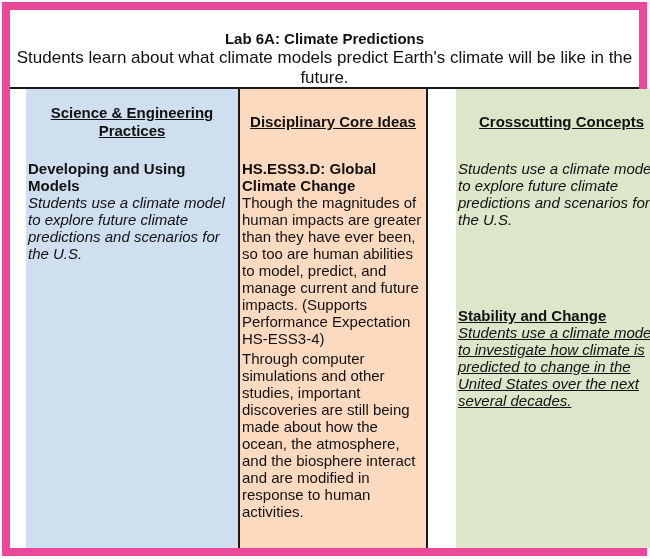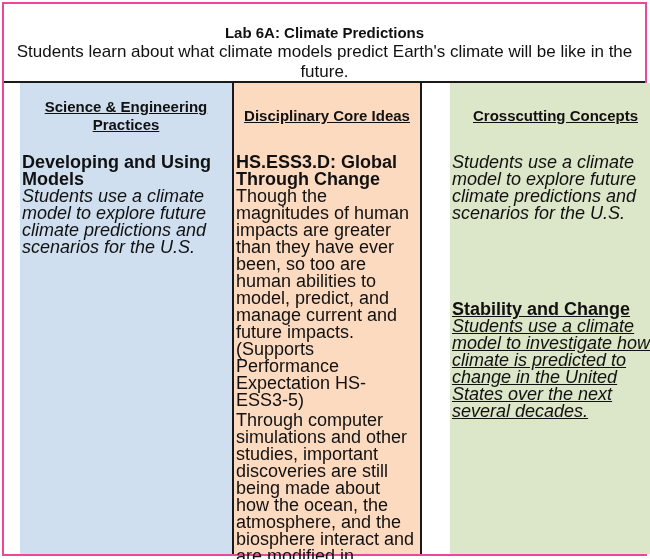--- a/index.html
+++ b/index.html
@@ -1,29 +1,29 @@
 <!DOCTYPE html>
 <html><head>
   <meta charset="utf-8">
   <style>
     html, body { margin: 0; padding: 0; background: #ffffff; }
     body { width: 650px; height: 559px; overflow: hidden; font-family: "Liberation Sans", sans-serif; color: #111; }
-    .doc { position: absolute; left: 2px; top: 2px; width: 645px; height: 554px; border: 2px solid #ec4899; box-sizing: border-box; }
+    .doc { position: absolute; left: 2px; top: 2px; width: 645px; height: 554px; border: 8px solid #ec4899; box-sizing: border-box; }
     .header { position: absolute; left: 0; top: 0; width: 100%; height: 79px; border-bottom: 2px solid #1a1a1a; box-sizing: border-box; text-align: center; background: #fff; }
     .header-title { position: absolute; top: 20px; width: 100%; font-weight: bold; font-size: 15px; }
     .header-sub { position: absolute; top: 38px; width: 100%; font-size: 17px; }
     .cols { position: absolute; top: 79px; left: 16px; width: 100%; bottom: 0; }
     .col { position: absolute; top: 0; bottom: 0; box-sizing: border-box; }
     .col1 { left: 0; width: 214px; background: #cfdff0; border-right: 2px solid #1a1a1a; }
     .col2 { left: 214px; width: 188px; background: #fcdac0; border-right: 2px solid #1a1a1a; }
     .col3 { left: 430px; width: 211px; background: #dce6c8; }
     .col-head { text-align: center; font-weight: bold; font-size: 15px; text-decoration: underline; margin-top: 15px; line-height: 18px; padding: 0 4px; }
     .col1 .col-head { margin-top: 15px; }
     .col2 .col-head, .col3 .col-head { margin-top: 24px; }
-    .block { padding-left: 2px; padding-right: 2px; font-size: 18px; line-height: 17px; }
+    .block { padding-left: 2px; padding-right: 2px; font-size: 15px; line-height: 17px; }
     .b-title { font-weight: bold; }
     .b-italic { font-style: italic; }
     .col1 .block { margin-top: 20px; }
     .col2 .block.first { margin-top: 29px; }
     .col2 .block.second { margin-top: 3px; }
     .col3 .block.first { margin-top: 29px; }
     .col3 .block.second { margin-top: 79px; text-decoration: underline; }
   </style>
 </head>
 <body>
@@ -37,22 +37,22 @@
     <div class="col col1">
       <div class="col-head">Science &amp; Engineering Practices</div>
       <div class="block">
         <div class="b-title">Developing and Using Models</div>
         <div class="b-italic">Students use a climate model to explore future climate predictions and scenarios for the U.S.</div>
       </div>
     </div>
     <div class="col col2">
       <div class="col-head">Disciplinary Core Ideas</div>
       <div class="block first">
-        <div class="b-title">HS.ESS3.D: Global Through Change</div>
-        <div>Though the magnitudes of human impacts are greater than they have ever been, so too are human abilities to model, predict, and manage current and future impacts. (Supports Performance Expectation HS-ESS3-5)</div>
+        <div class="b-title">HS.ESS3.D: Global Climate Change</div>
+        <div>Though the magnitudes of human impacts are greater than they have ever been, so too are human abilities to model, predict, and manage current and future impacts. (Supports Performance Expectation HS-ESS3-4)</div>
       </div>
       <div class="block second">
         <div>Through computer simulations and other studies, important discoveries are still being made about how the ocean, the atmosphere, and the biosphere interact and are modified in response to human activities.</div>
       </div>
     </div>
     <div class="col col3">
       <div class="col-head">Crosscutting Concepts</div>
       <div class="block first">
         <div class="b-italic">Students use a climate model to explore future climate predictions and scenarios for the U.S.</div>
       </div>

